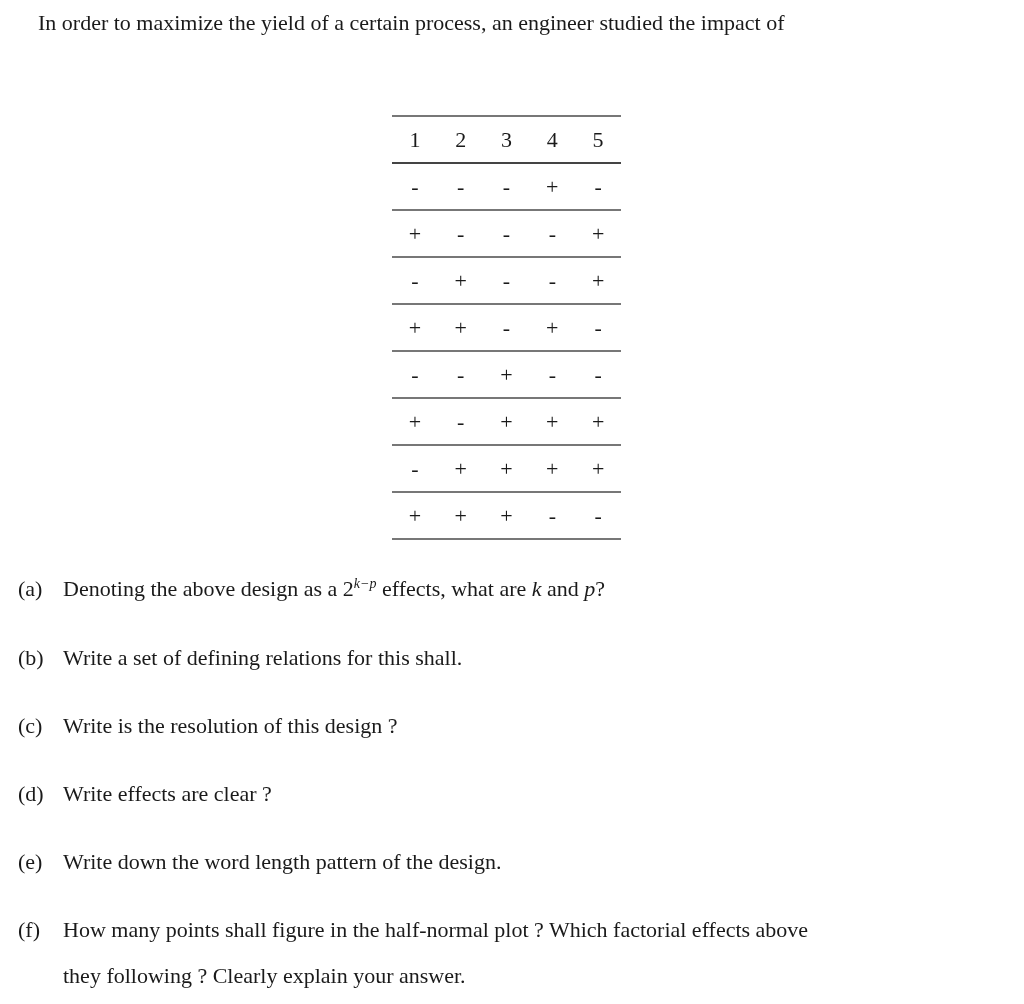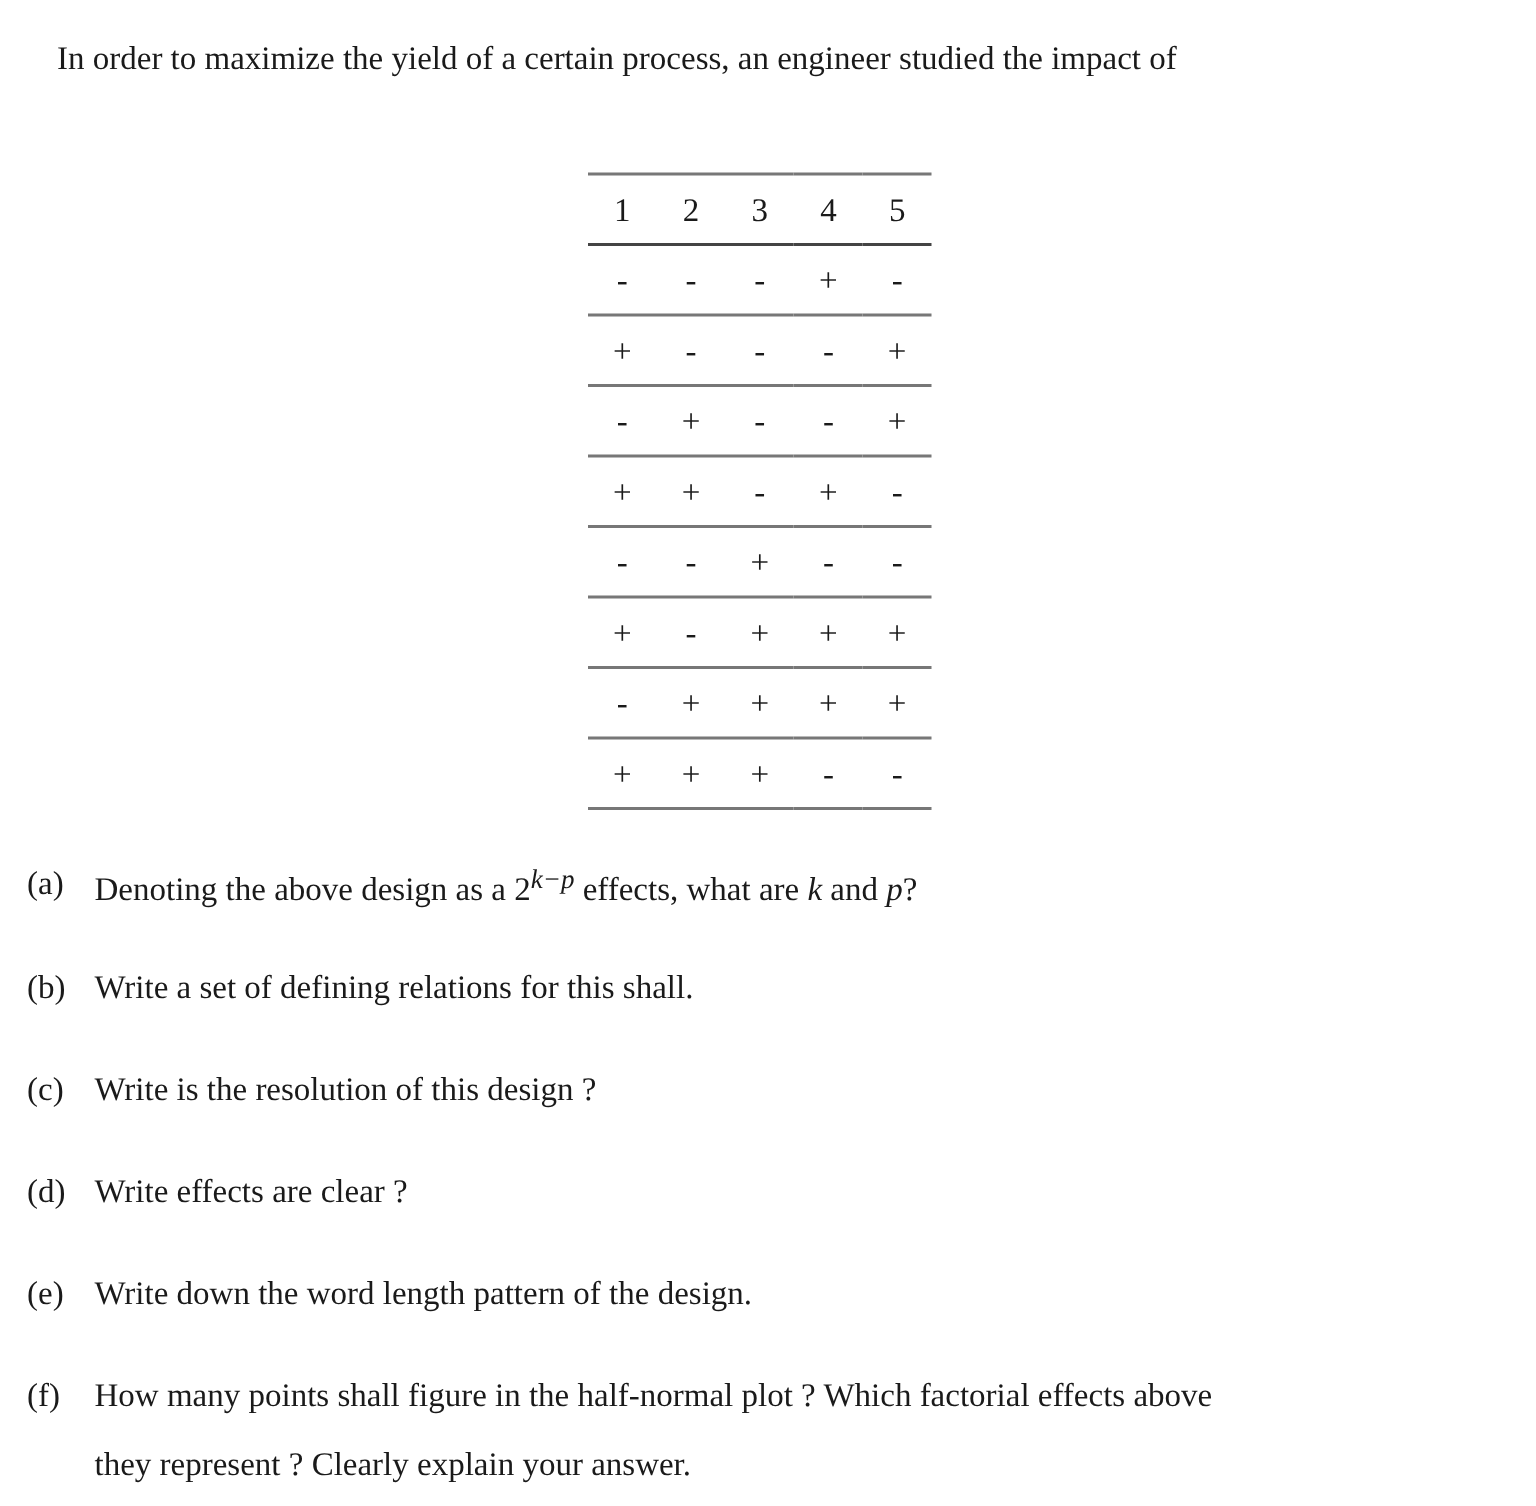--- a/index.html
+++ b/index.html
@@ -6,21 +6,21 @@
   body {
     width: 1024px; height: 1004px; position: relative; overflow: hidden;
     font-family: "DejaVu Serif", "Liberation Serif", serif;
     color: #1a1a1a;
   }
   .intro {
     position: absolute; left: 0; top: 0; width: 1024px;
     font-size: 22px; line-height: 46px;
     font-family: "Liberation Serif", "DejaVu Serif", serif;
   }
-  .intro .line1 { padding-left: 38px; white-space: nowrap; display:block; height: 44px; padding-top: 16px; }
+  .intro .line1 { padding-left: 38px; white-space: nowrap; display:block; height: 44px; padding-top: 0; }
   .intro .line2 { white-space: nowrap; display:block; }
   table.design {
     position: absolute; left: 392px; top: 115px;
     width: 229px; border-collapse: collapse;
     font-family: "Liberation Serif", "DejaVu Serif", serif;
     font-size: 22px;
   }
   table.design tr { height: 47px; }
   table.design th, table.design td {
     text-align: center; padding: 0; font-weight: normal; width: 45.8px;
@@ -29,21 +29,21 @@
   table.design tbody tr { border-bottom: 2px solid #777; }
   .questions {
     position: absolute; left: 0; top: 568px; width: 1024px;
     font-family: "Liberation Serif", "DejaVu Serif", serif;
     font-size: 22px;
   }
   .q { position: absolute; left: 0; white-space: nowrap; }
   .q .label { position: absolute; left: 18px; width: 44px; }
   .q .text { position: absolute; left: 63px; }
   .q .cont { position: absolute; left: 63px; top: 46px; }
-  sup { font-size: 18px; font-style: italic; margin-top: 25px; }
+  sup { font-size: 14px; font-style: italic; margin-top: 25px; }
   i { font-style: italic; }
 </style>
 </head>
 <body>
 
 <div class="intro">
   <span class="line1">In order to maximize the yield of a certain process, an engineer studied the impact of</span>
 </div>
 
 <table class="design">
@@ -133,15 +133,15 @@
     <span class="label">(d)</span>
     <span class="text">Write effects are clear ?</span>
   </div>
   <div class="q" style="top:281px;">
     <span class="label">(e)</span>
     <span class="text">Write down the word length pattern of the design.</span>
   </div>
   <div class="q" style="top:349px;">
     <span class="label">(f)</span>
     <span class="text">How many points shall figure in the half-normal plot ? Which factorial effects above</span>
-    <span class="cont">they represent ? Clearly explain your answer.</span>
+    <span class="cont">they following ? Clearly explain your answer.</span>
   </div>
 </div>
 
 </body></html>

